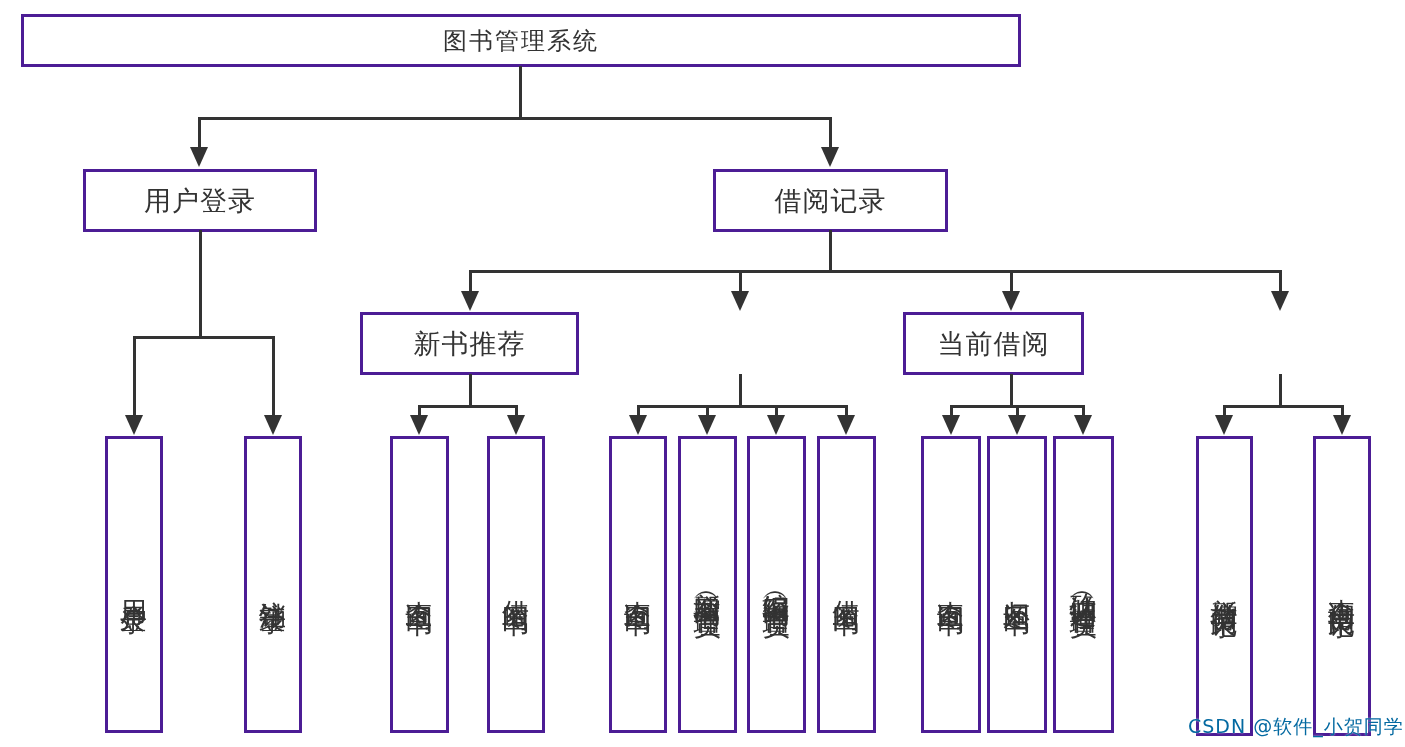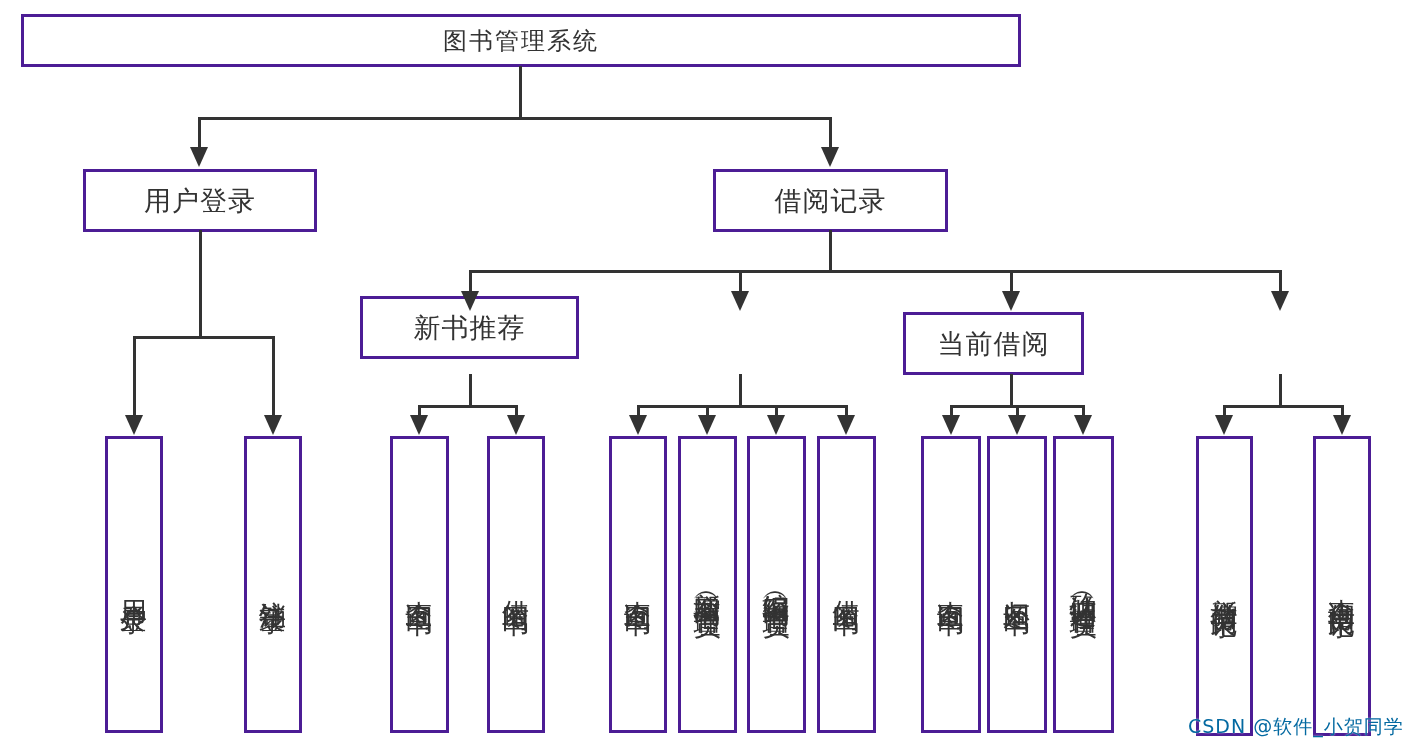--- a/index.html
+++ b/index.html
@@ -27,21 +27,21 @@
     <span class="title-label">图书管理系统</span>
   </div>
 
   <div class="box" style="left:83px;top:169px;width:234px;height:63px;">
     <span class="hlabel">用户登录</span>
   </div>
   <div class="box" style="left:713px;top:169px;width:235px;height:63px;">
     <span class="hlabel">借阅记录</span>
   </div>
 
-  <div class="box" style="left:360px;top:296px;width:219px;height:63px;align-items:center;">
+  <div class="box" style="left:360px;top:312px;width:219px;height:63px;align-items:center;">
     <span class="hlabel">新书推荐</span>
   </div>
   <div class="box" style="left:903px;top:312px;width:181px;height:63px;">
     <span class="hlabel">当前借阅</span>
   </div>
 
   <div class="box" style="left:105px;top:436px;width:58px;height:297px;">
     <span class="vtext">用户登录</span>
   </div>
   <div class="box" style="left:244px;top:436px;width:58px;height:297px;">

